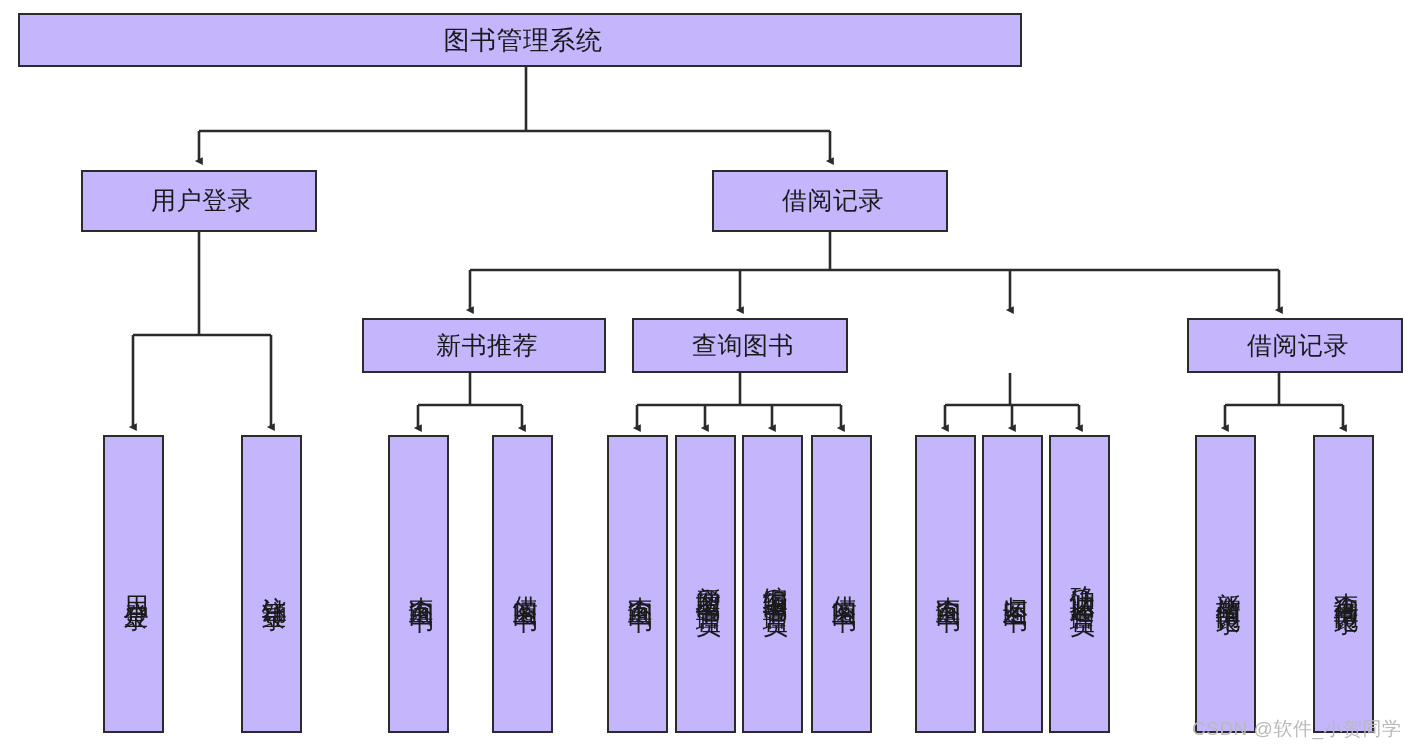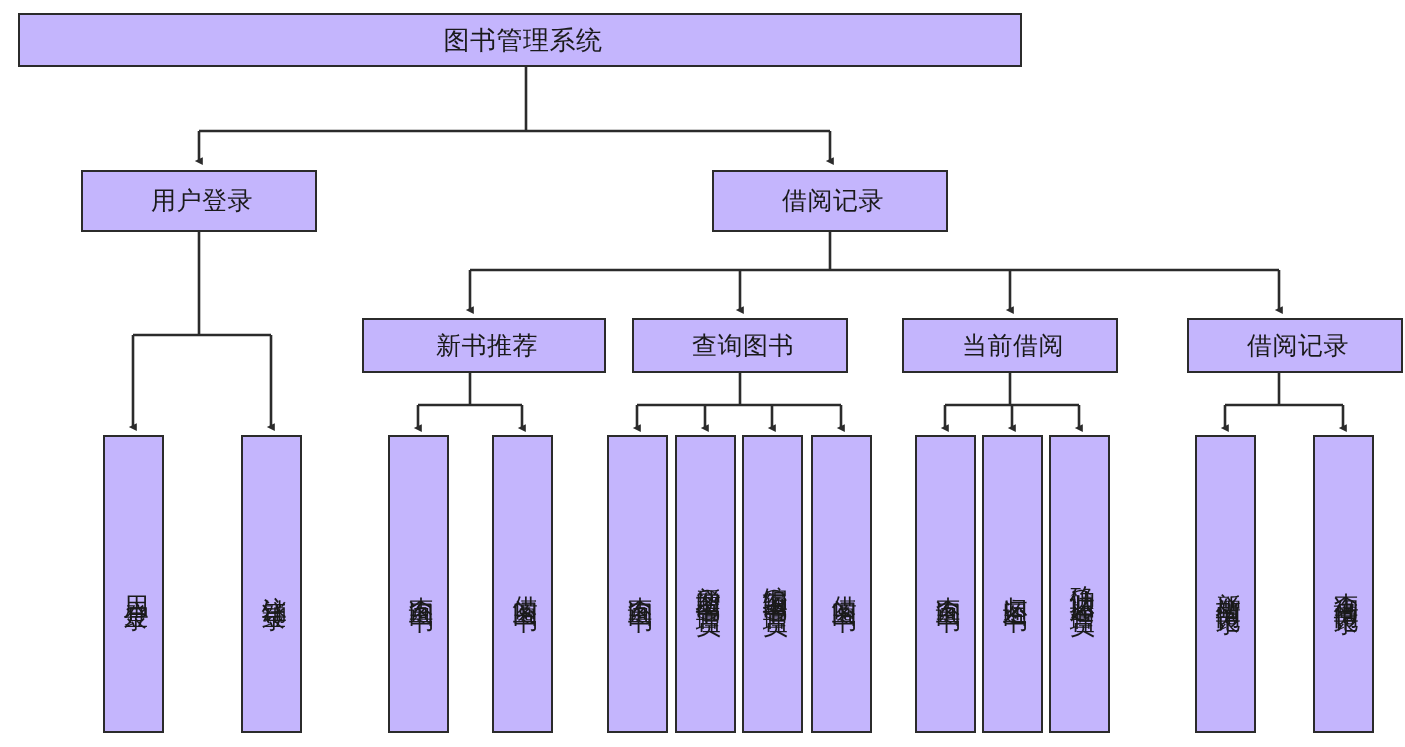--- a/index.html
+++ b/index.html
@@ -140,23 +140,20 @@
   <div class="node-box horizontal" style="left:712px; top:170px; width:236px; height:62px;">
     <span class="node-label">借阅记录</span>
   </div>
 
   <div class="node-box horizontal" style="left:362px; top:318px; width:244px; height:55px;">
     <span class="node-label">新书推荐</span>
   </div>
   <div class="node-box horizontal" style="left:632px; top:318px; width:216px; height:55px;">
     <span class="node-label">查询图书</span>
   </div>
-  <div class="node-box horizontal" style="left:902px; top:318px; width:216px; height:55px;">
-    <span class="node-label">当前借阅</span>
-  </div>
   <div class="node-box horizontal" style="left:1171px; top:318px; width:216px; height:55px;margin-left:16px;">
     <span class="node-label">借阅记录</span>
   </div>
 
   <div class="node-box vertical" style="left:103px; top:435px; width:61px; height:298px;">
     <span class="node-label">用户登录</span>
   </div>
   <div class="node-box vertical" style="left:241px; top:435px; width:61px; height:298px;">
     <span class="node-label">注销登录</span>
   </div>
@@ -191,14 +188,15 @@
     <span class="node-label">确认归还（管理员）</span>
   </div>
 
   <div class="node-box vertical" style="left:1195px; top:435px; width:61px; height:298px;">
     <span class="node-label">新增借阅记录</span>
   </div>
   <div class="node-box vertical" style="left:1313px; top:435px; width:61px; height:298px;">
     <span class="node-label">查询借阅记录</span>
   </div>
 
+  <div class="watermark" style="left:1192px; top:716px;">CSDN @软件_小贺同学</div>
 
 </div>
 
 </body></html>

